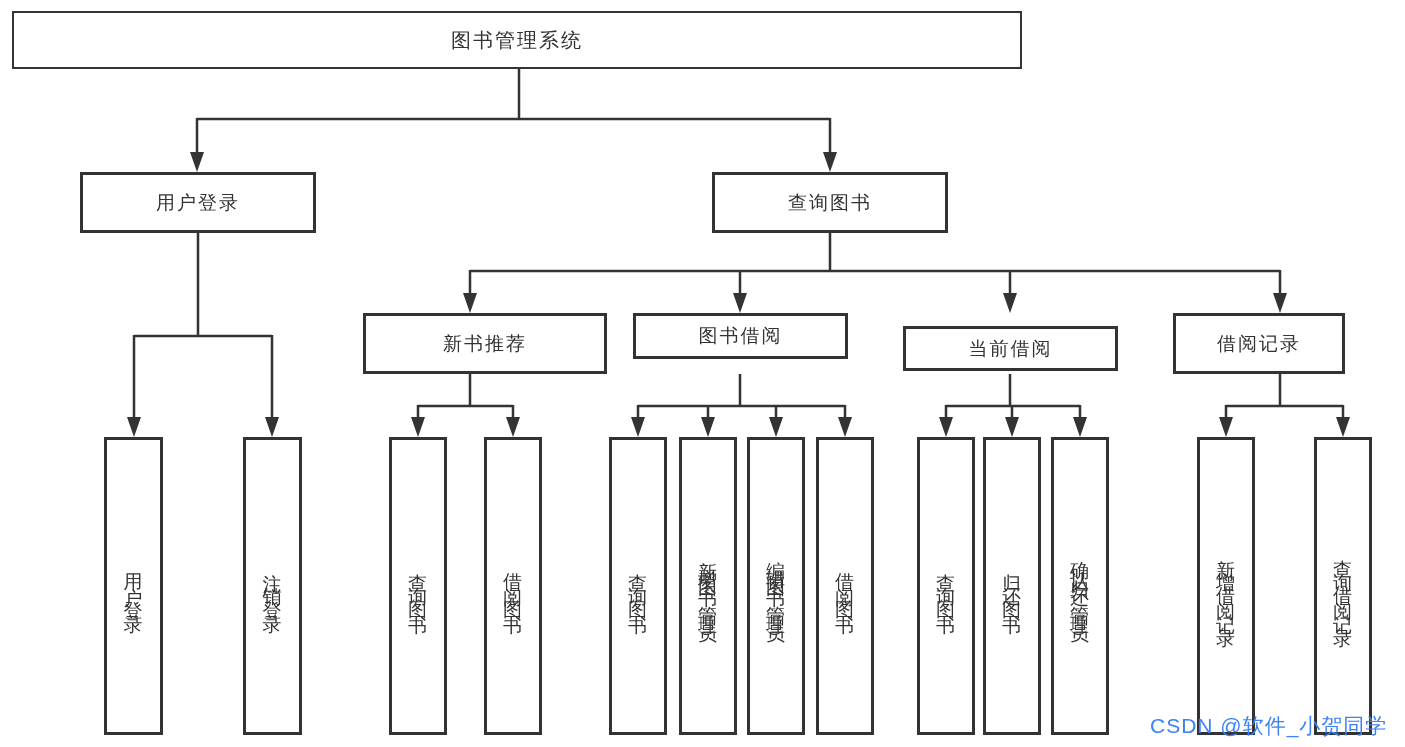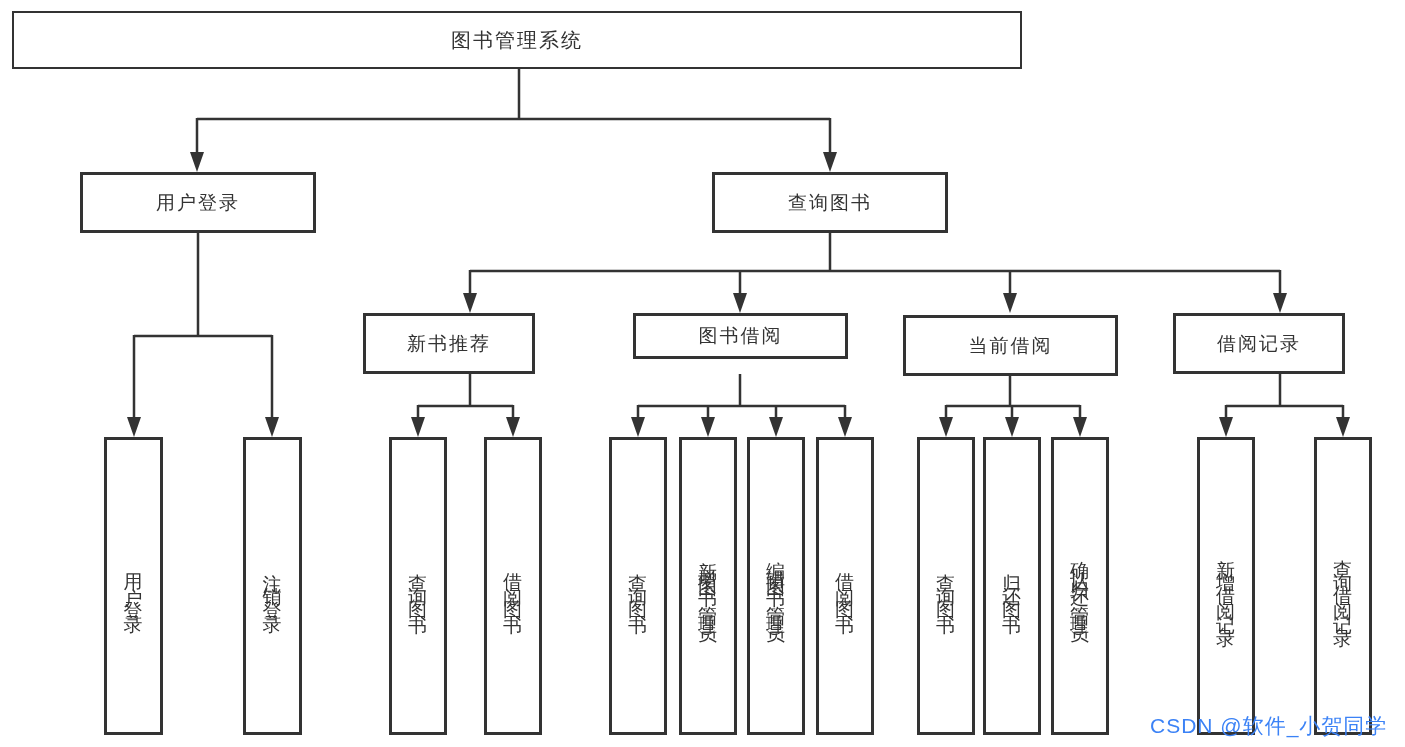--- a/index.html
+++ b/index.html
@@ -97,25 +97,25 @@
         <polygon points="1336,417 1350,417 1343,437"></polygon>
       </g>
   </svg>
 
   <div class="node rootbox" style="left:12px;top:11px;width:1010px;height:58px">图书管理系统</div>
 
   <div class="node hbox" style="left:80px;top:172px;width:236px;height:61px">用户登录</div>
 
   <div class="node hbox" style="left:712px;top:172px;width:236px;height:61px">查询图书</div>
 
-  <div class="node hbox" style="left:363px;top:313px;width:172px;height:61px">新书推荐</div>
+  <div class="node hbox" style="left:363px;top:313px;width:244px;height:61px">新书推荐</div>
 
   <div class="node hbox" style="left:633px;top:313px;width:215px;height:46px">图书借阅</div>
 
-  <div class="node hbox" style="left:903px;top:315px;width:215px;height:61px">当前借阅</div>
+  <div class="node hbox" style="left:903px;top:326px;width:215px;height:45px">当前借阅</div>
 
   <div class="node hbox" style="left:1173px;top:313px;width:172px;height:61px">借阅记录</div>
 
   <div class="node vbox" style="left:104px;top:437px;width:59px;height:298px">用户登录</div>
   <div class="node vbox" style="left:243px;top:437px;width:59px;height:298px">注销登录</div>
 
   <div class="node vbox" style="left:389px;top:437px;width:58px;height:298px">查询图书</div>
   <div class="node vbox" style="left:484px;top:437px;width:58px;height:298px">借阅图书</div>
 
   <div class="node vbox" style="left:609px;top:437px;width:58px;height:298px">查询图书</div>

